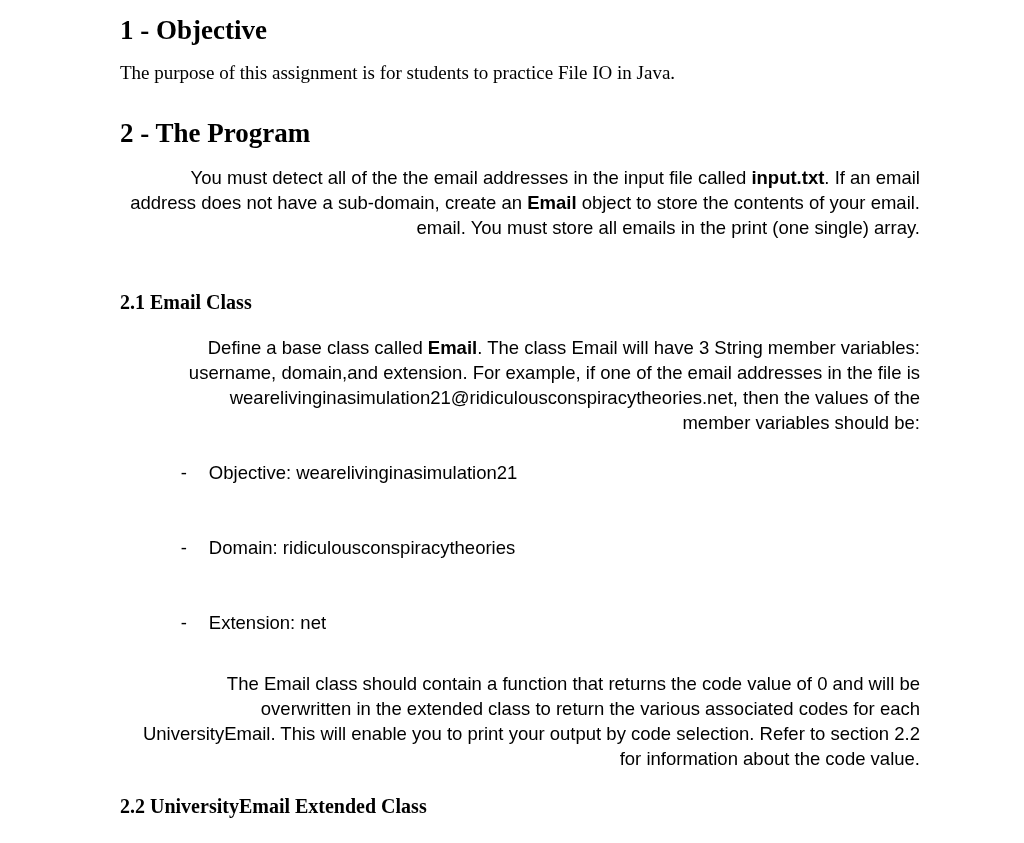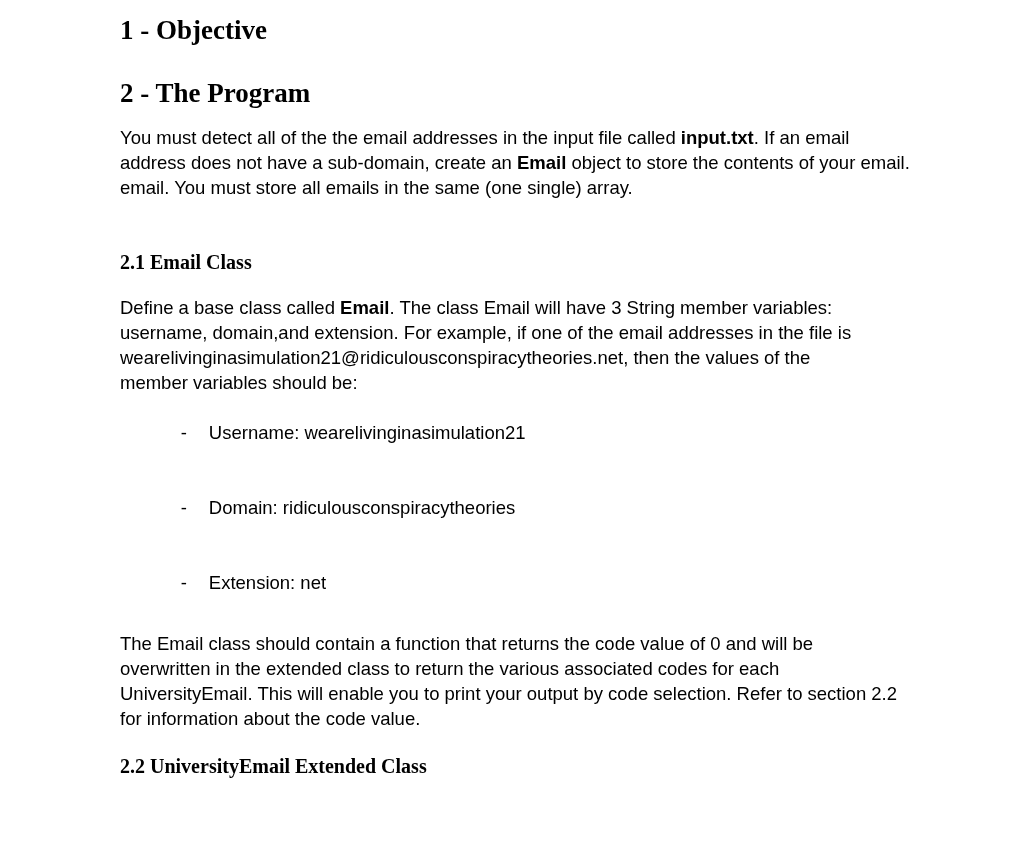--- a/index.html
+++ b/index.html
@@ -44,21 +44,21 @@
     white-space: pre;
   }
   .h3-email { margin-top: 49px; }
   .h3-univ  { margin-top: 22px; }
 
   .para {
     font-family: "Liberation Sans", sans-serif;
     font-size: 18.5px;
     line-height: 25px;
   }
-  .para .line { white-space: pre; }
+  .para .line { white-space: pre; text-align: right; }
 
   .para-intro   { margin-top: 16px; }
   .para-define  { margin-top: 20px; }
   .para-code    { margin-top: 11px; }
 
   .bullet-list {
     font-family: "Liberation Sans", sans-serif;
     font-size: 18.5px;
     line-height: 25px;
     margin-top: 0;
@@ -73,41 +73,42 @@
   .b { font-weight: bold; }
   .i { }
 </style>
 </head>
 <body>
 
 <div class="page">
 
   <div class="h1">1 - Objective</div>
 
+  <div class="body-serif">The purpose of this assignment is for students to practice File IO in Java.</div>
 
   <div class="h1 h1-program">2 - The Program</div>
 
   <div class="para para-intro">
       <div class="line"><span>You must detect all of the the email addresses in the input file called </span><span class="b">input.txt</span><span>. If an email</span></div>
       <div class="line"><span>address does not have a sub-domain, create an </span><span class="b">Email</span><span> object to store the contents of your email.</span></div>
-      <div class="line"><span>email. You must store all emails in the same (one single) array.</span></div>
+      <div class="line"><span>email. You must store all emails in the print (one single) array.</span></div>
     </div>
 
   <div class="h3 h3-email">2.1 Email Class</div>
 
   <div class="para para-define">
       <div class="line"><span>Define a base class called </span><span class="b">Email</span><span>. The class Email will have 3 String member variables:</span></div>
       <div class="line"><span class="i">username, domain,and extension</span><span>. For example, if one of the email addresses in the file is</span></div>
       <div class="line"><span class="i">wearelivinginasimulation21@ridiculousconspiracytheories.net</span><span>, then the values of the</span></div>
       <div class="line"><span>member variables should be:</span></div>
     </div>
 
   <div class="bullet-list">
     <div class="bullet-row">
-      <span class="bullet-marker">-</span><span>Username: wearelivinginasimulation21</span>
+      <span class="bullet-marker">-</span><span>Objective: wearelivinginasimulation21</span>
     </div>
     <div class="bullet-row">
       <span class="bullet-marker">-</span><span>Domain: ridiculousconspiracytheories</span>
     </div>
     <div class="bullet-row">
       <span class="bullet-marker">-</span><span>Extension: net</span>
     </div>
   </div>
 
   <div class="para para-code">

